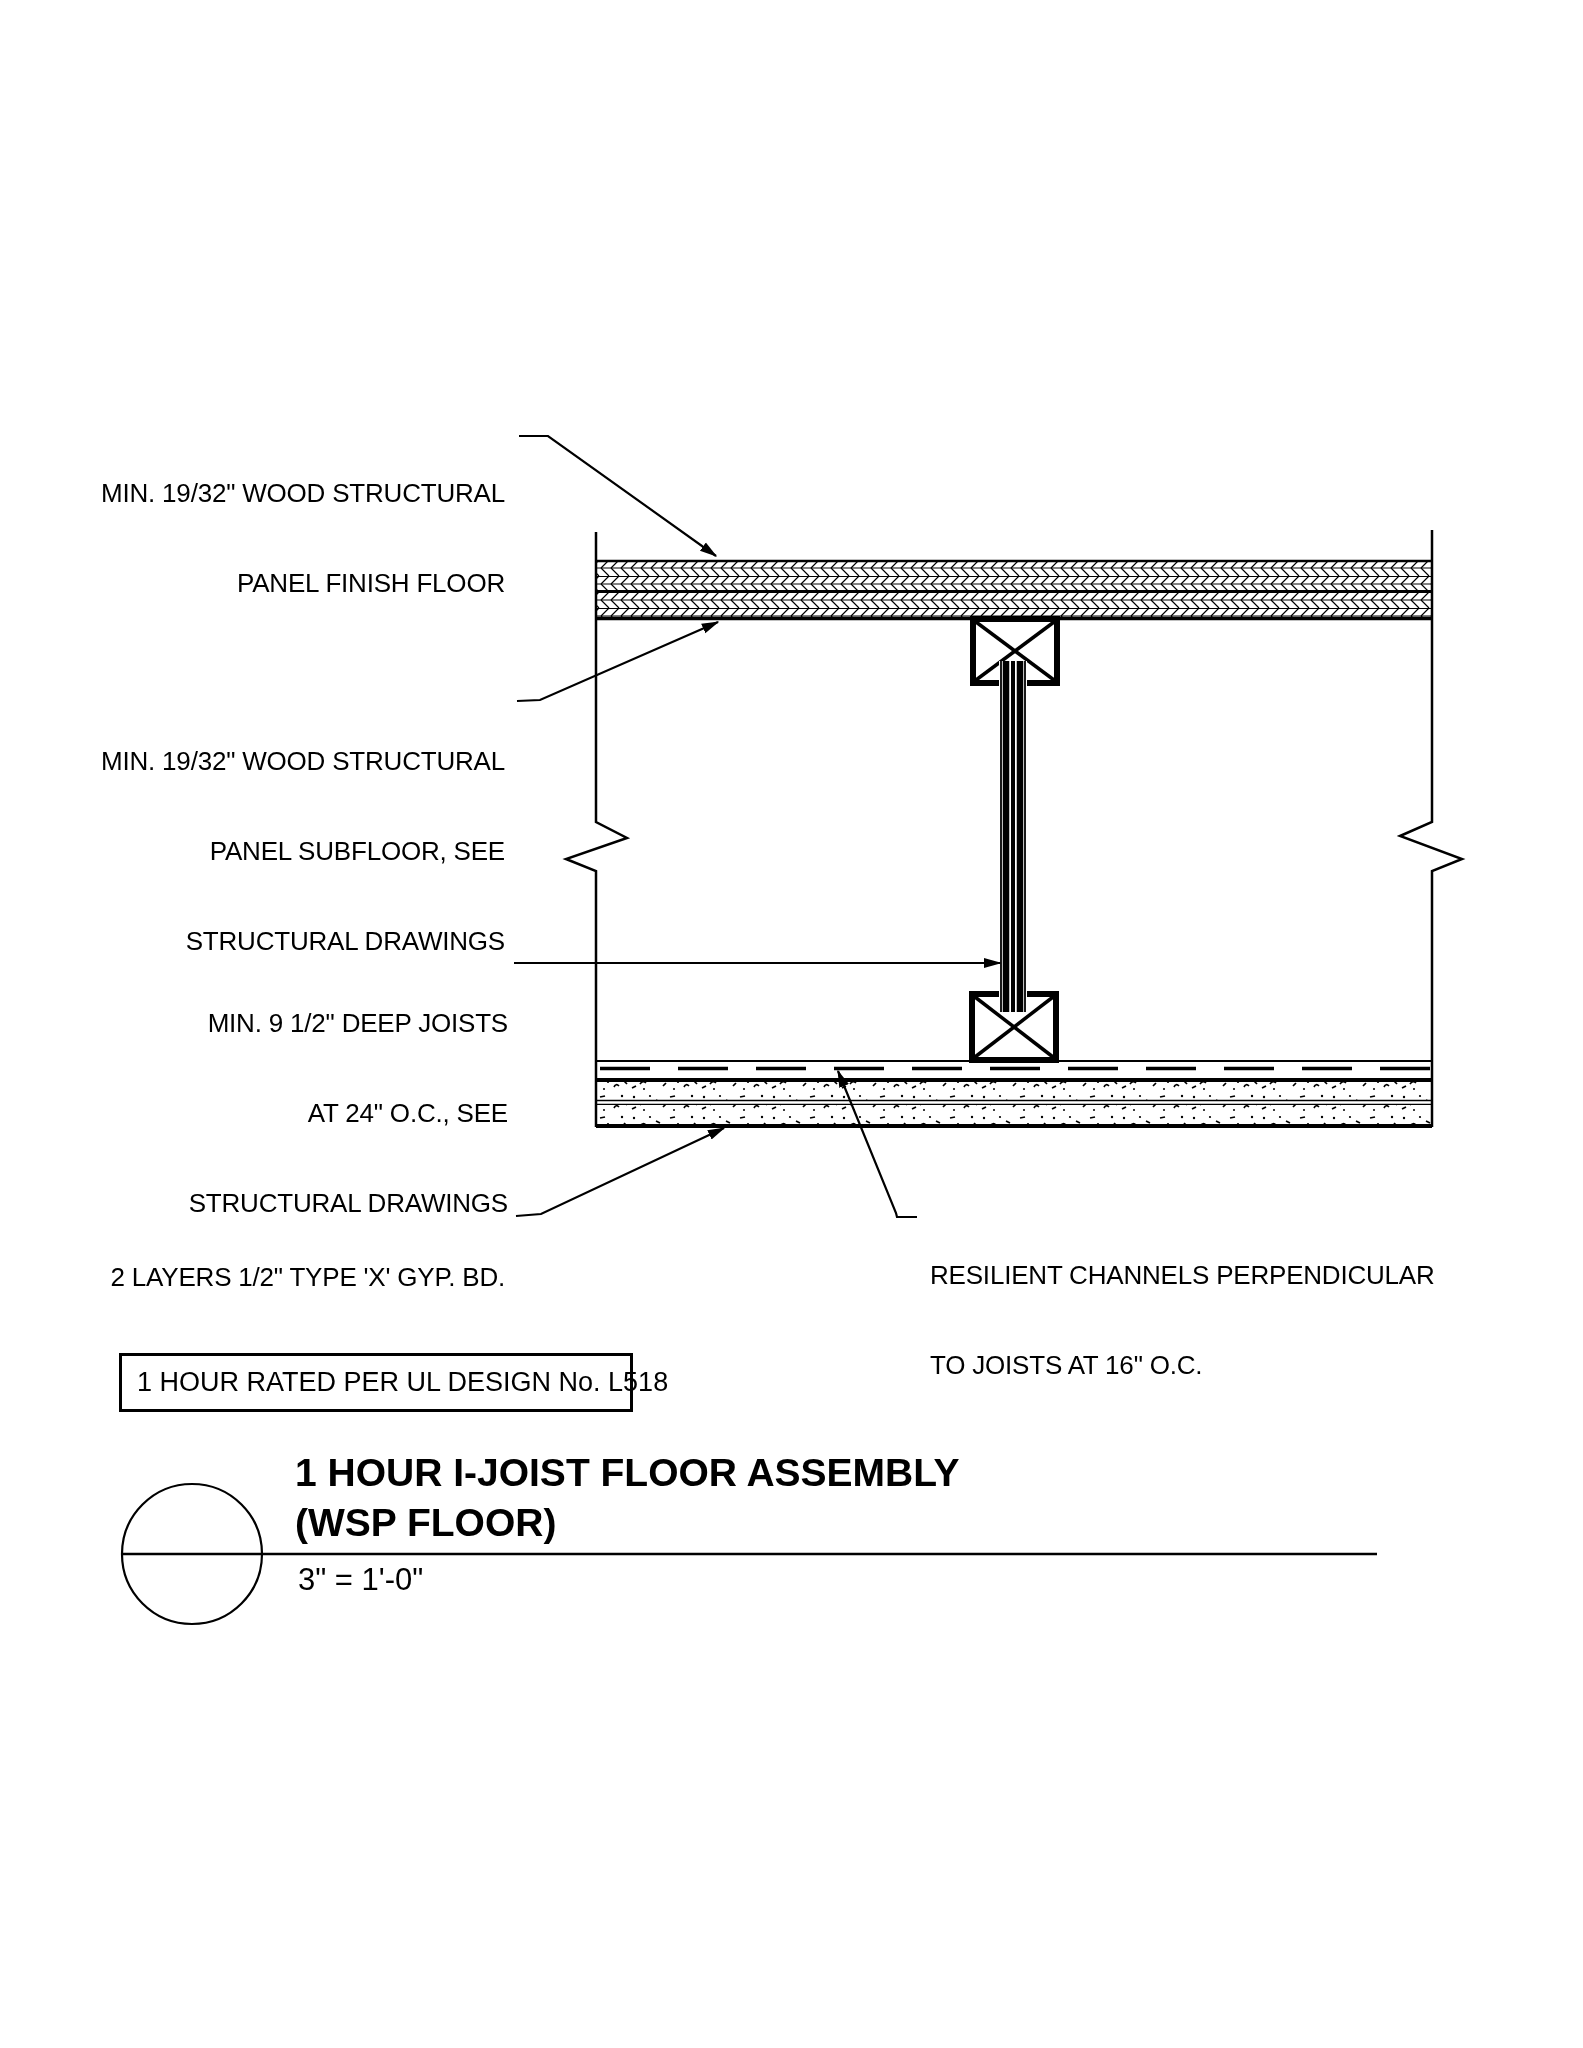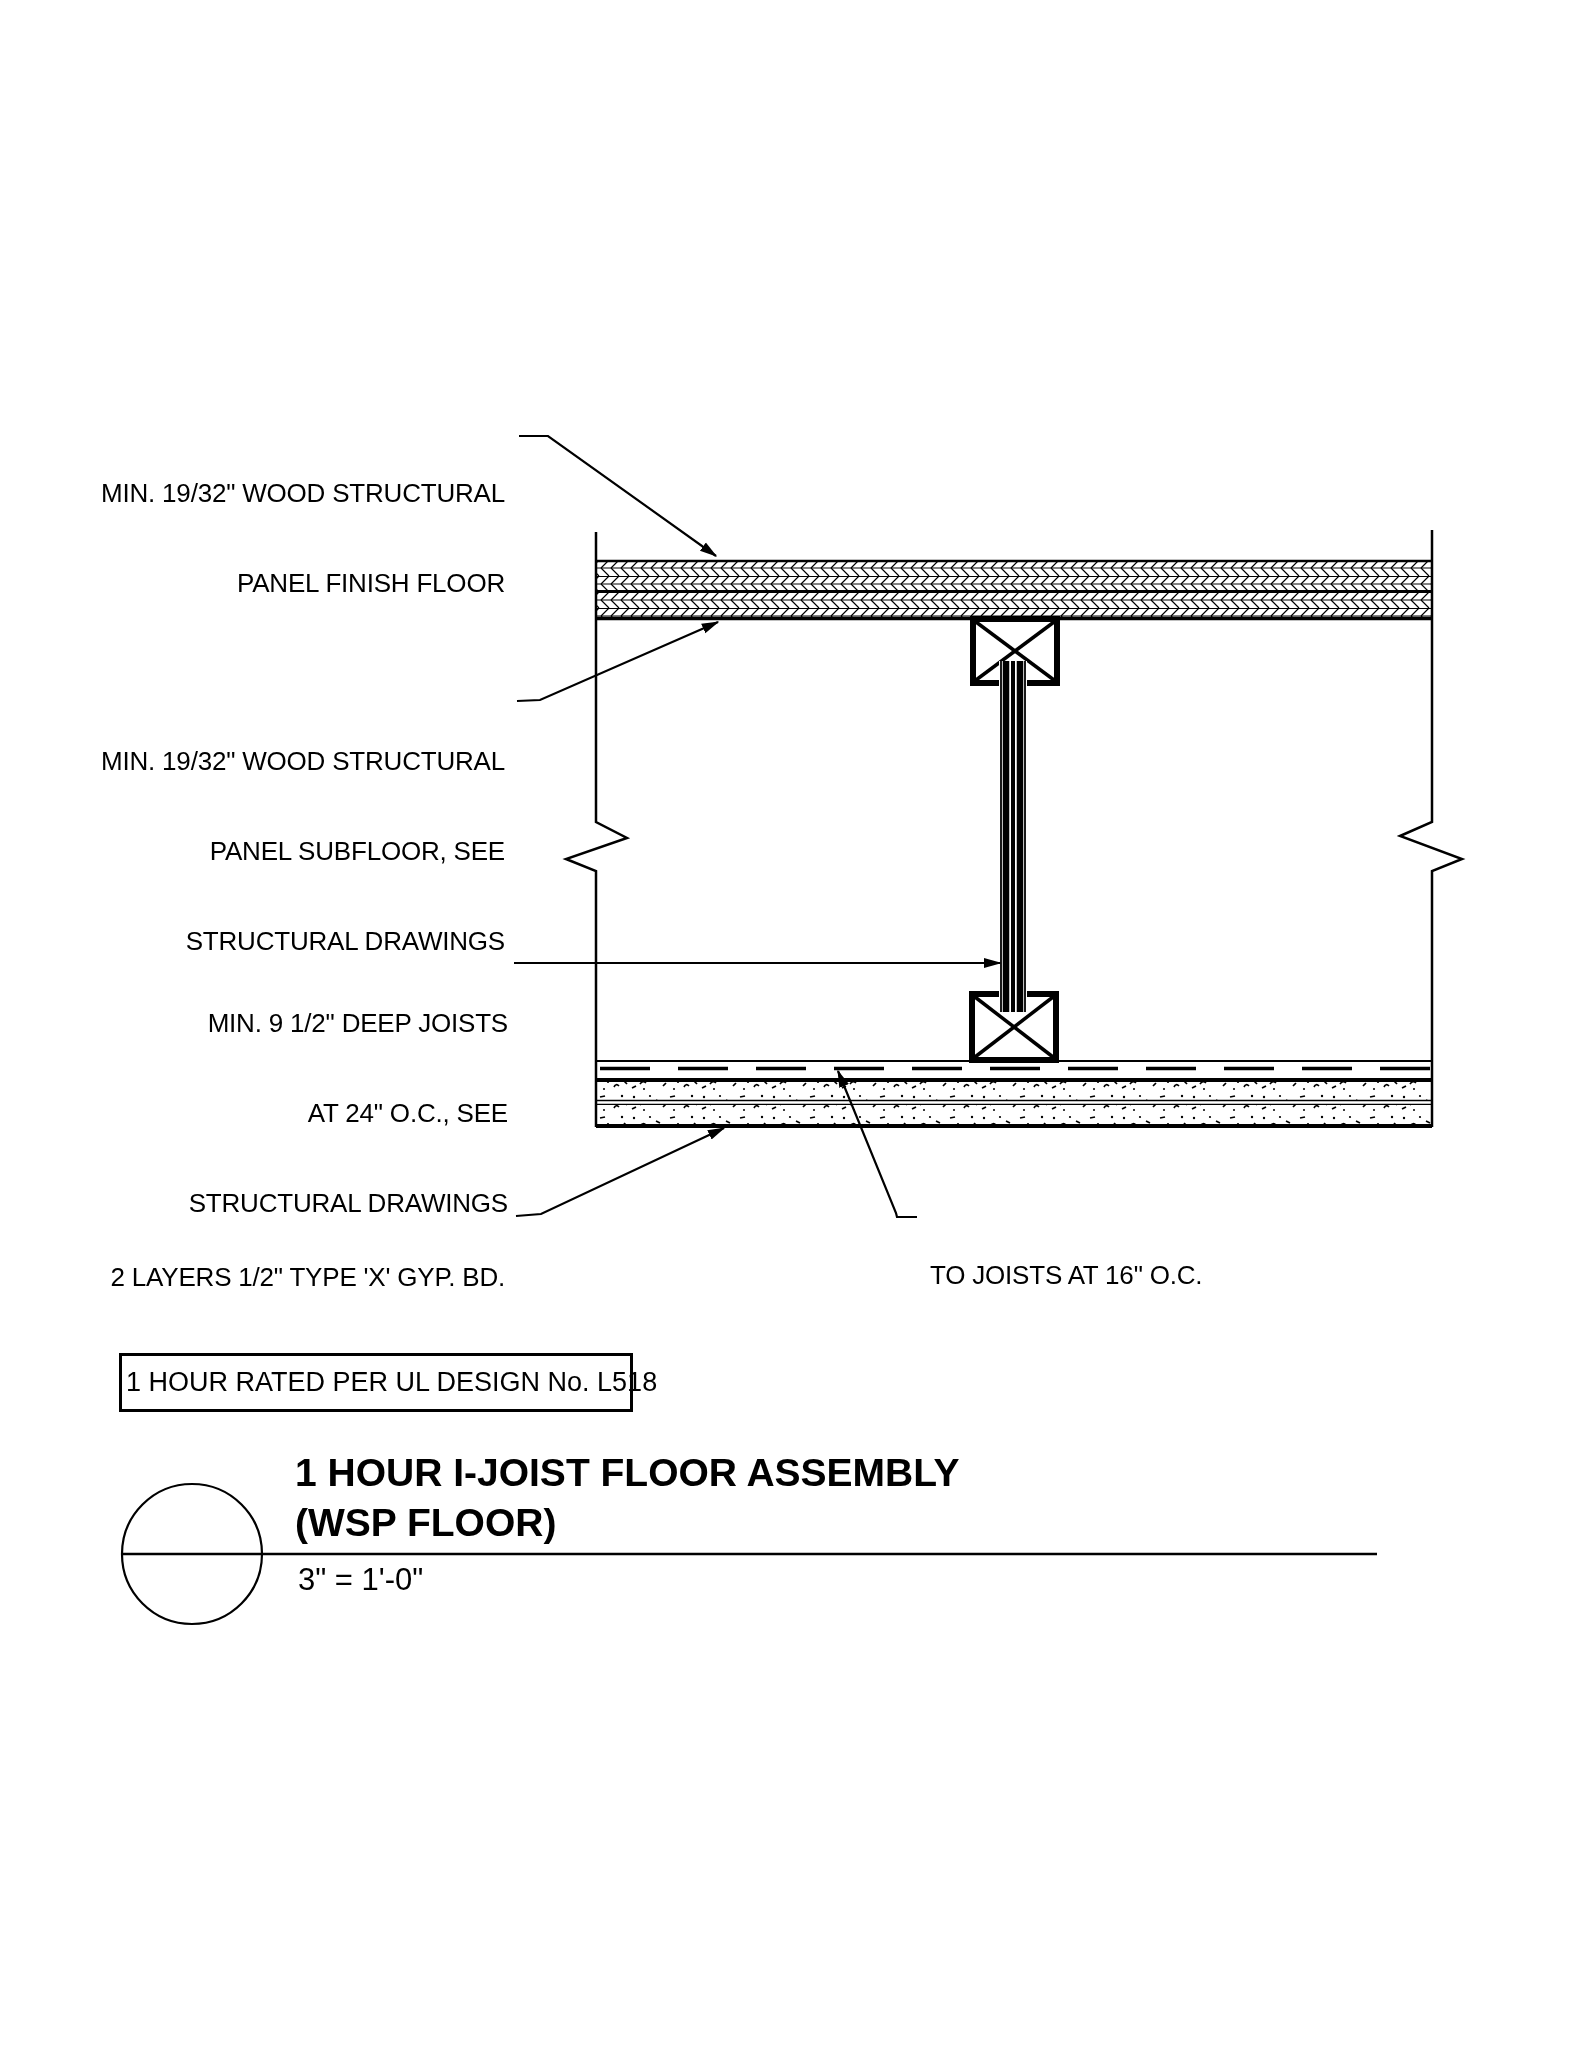--- a/index.html
+++ b/index.html
@@ -21,21 +21,21 @@
   }
   .lbl.right{text-align:right;}
   .lbl.left{text-align:left;}
   .note-box{
     position:absolute;
     left:119px;top:1353px;
     width:514px;height:59px;
     border:3px solid #000;
     box-sizing:border-box;
     display:flex;align-items:center;
-    padding-left:4px;
+    padding-left:15px;
     font-size:27px;
     white-space:pre;
   }
   .title-line1,.title-line2{
     position:absolute;left:295px;
     font-size:39px;font-weight:bold;
     line-height:50px;white-space:pre;
   }
   .title-line1{top:1448px;}
   .title-line2{top:1498px;}
@@ -160,20 +160,21 @@
     <div>MIN. 9 1/2" DEEP JOISTS</div>
     <div>AT 24" O.C., SEE</div>
     <div>STRUCTURAL DRAWINGS</div>
   </div>
 
   <div class="lbl right" style="right:1078px;top:1202px;">
     <div>2 LAYERS 1/2" TYPE 'X' GYP. BD.</div>
   </div>
 
   <div class="lbl left" style="left:930px;top:1200px;">
+    <div>RESILIENT CHANNELS PERPENDICULAR</div>
     <div>TO JOISTS AT 16" O.C.</div>
   </div>
 
   <div class="note-box">
     <span>1 HOUR RATED PER UL DESIGN No. L518</span>
   </div>
 
   <div class="title-line1">1 HOUR I-JOIST FLOOR ASSEMBLY</div>
   <div class="title-line2">(WSP FLOOR)</div>
   <div class="scale-text">3" = 1'-0"</div>

